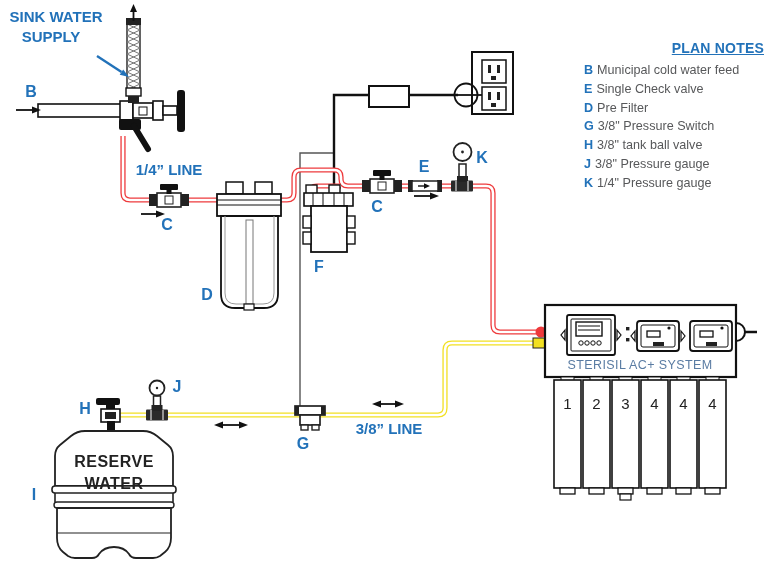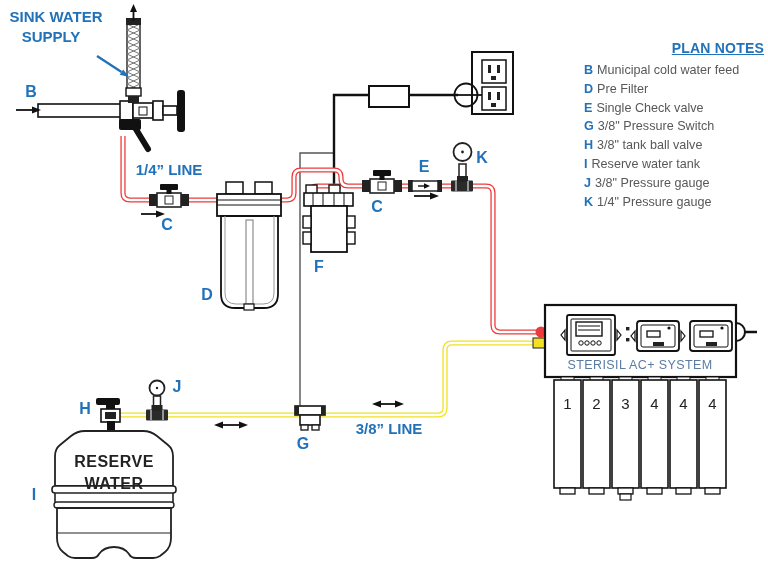--- a/index.html
+++ b/index.html
@@ -329,22 +329,21 @@
   <text class="lbl-s" x="389" y="434">3/8” LINE</text>
   <text class="lbl-b" x="85" y="414">H</text>
   <text class="lbl-b" x="177" y="392">J</text>
   <text class="lbl-b" x="34" y="500">I</text>
 </svg>
 
   
   <div class="plan-notes">
     <div class="pn-title">PLAN NOTES</div>
     <div class="pn-item"><span class="pn-key">B</span><span>Municipal cold water feed</span></div>
+    <div class="pn-item"><span class="pn-key">E</span><span>Single Check valve</span></div>
     <div class="pn-item"><span class="pn-key">D</span><span>Pre Filter</span></div>
-    <div class="pn-item"><span class="pn-key">E</span><span>Single Check valve</span></div>
     <div class="pn-item"><span class="pn-key">G</span><span>3/8" Pressure Switch</span></div>
     <div class="pn-item"><span class="pn-key">H</span><span>3/8" tank ball valve</span></div>
-    <div class="pn-item"><span class="pn-key">I</span><span>Reserve water tank</span></div>
     <div class="pn-item"><span class="pn-key">J</span><span>3/8" Pressure gauge</span></div>
     <div class="pn-item"><span class="pn-key">K</span><span>1/4" Pressure gauge</span></div>
   </div>
 
 </div>
 
 </body></html>

